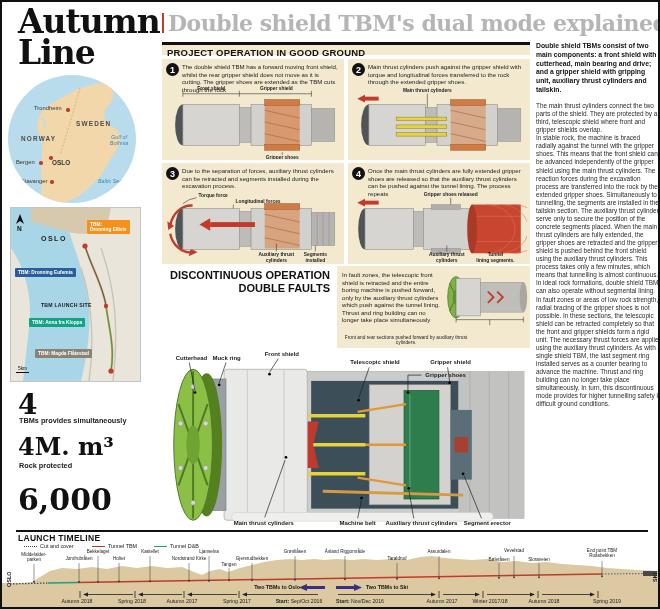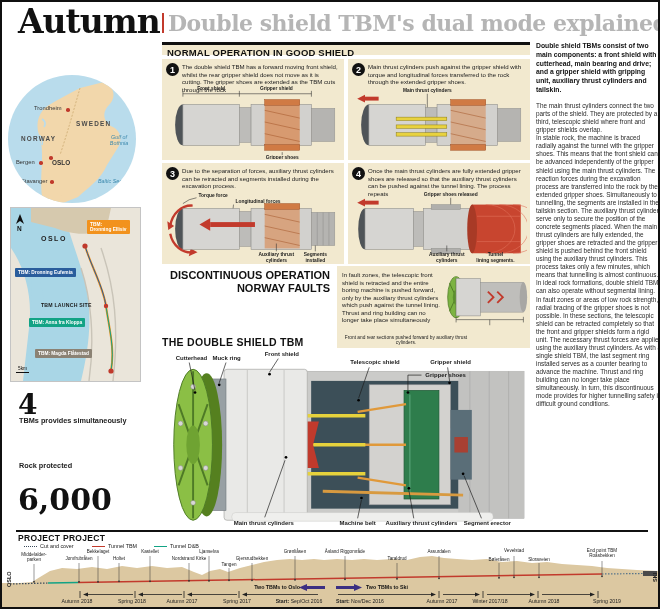--- a/index.html
+++ b/index.html
@@ -69,20 +69,21 @@
   .tbmdir{position:absolute;top:582px;font-size:5.3px;font-weight:bold;color:#111;}
   .vside{position:absolute;font-size:5.5px;font-weight:bold;color:#222;transform:rotate(-90deg);transform-origin:left top;}
 </style>
 </head>
 <body>
 
 <div class="page">
 
   <div class="abs logo">
     <div>Autumn</div>
+    <div>Line</div>
   </div>
   <div class="abs title-rule"></div>
   <div class="abs main-title">Double shield TBM's dual mode explained</div>
 
   <div class="abs omap">
     <svg width="128" height="128" viewBox="0 0 128 128">
       <path d="M35,128 C30,100 38,80 31,60 C27,48 31,36 41,30 C51,24 62,18 72,13 L96,7 C106,11 109,22 101,30 C93,38 96,48 105,52 C113,56 115,66 109,74 L99,90 C93,104 81,112 70,122 L55,128 Z" fill="#f2d7ab"></path>
       <path d="M44,120 q6,-4 10,2 q-4,6 -10,4 Z" fill="#f2d7ab"></path>
       <path d="M72,13 C66,34 60,56 52,80" stroke="#cdab72" stroke-width="0.8" fill="none" stroke-dasharray="2,1.5"></path>
       <path d="M30,60 q6,2 4,10 M34,44 q5,3 2,8" stroke="#b9dcec" stroke-width="1.6" fill="none"></path>
@@ -125,25 +126,26 @@
 Dronning Ellisiv</div>
     <div class="callout" style="left:4px;top:60px;background:#2a5d9c">TBM: Dronning Eufemia</div>
     <div class="launch" style="left:30px;top:94px">TBM LAUNCH SITE</div>
     <div class="callout" style="left:18px;top:110px;background:#12a385">TBM: Anna fra Kloppa</div>
     <div class="callout" style="left:24px;top:141px;background:#8b8274">TBM: Magda Flåtestad</div>
     <div class="scale" style="left:5px;top:158px">5km</div>
   </div>
 
   <div class="abs statv" style="top:386px;font-size:28px">4</div>
   <div class="abs statl" style="top:415px">TBMs provides simultaneously</div>
+  <div class="abs statv" style="top:430px;font-size:24px">4M. m³</div>
   <div class="abs statl" style="top:460px">Rock protected</div>
   <div class="abs statv" style="top:480px;font-size:30px">6,000</div>
 
   <div class="abs nop">
-    <div class="nop-head">NORMAL OPERATION IN GOOD SHIELD</div>
+    <div class="nop-head">PROJECT OPERATION IN GOOD GROUND</div>
 
     <div class="cell" style="left:0;top:17px">
       <div class="badge">1</div>
       <div class="steptext">The double shield TBM has a forward moving front shield, whilst the rear gripper shield does not move as it is cutting. The gripper shoes are extended as the TBM cuts through the rock</div>
       <svg width="176" height="74" viewBox="0 0 176 76">
         <line x1="16" y1="9" x2="148" y2="9" stroke="#333" stroke-width="0.6"></line>
         <line x1="16" y1="6" x2="16" y2="12" stroke="#333" stroke-width="0.6"></line>
         <line x1="74" y1="6" x2="74" y2="12" stroke="#333" stroke-width="0.6"></line>
         <line x1="148" y1="6" x2="148" y2="12" stroke="#333" stroke-width="0.6"></line>
         <text class="slbl" x="45" y="5.5" text-anchor="middle">Front shield</text>
@@ -240,21 +242,21 @@
         <line x1="127" y1="54" x2="172" y2="54" stroke="#e0705a" stroke-width="0.6"></line>
         <line x1="96" y1="58" x2="96" y2="64" stroke="#333" stroke-width="0.6"></line>
         <text class="slbl" x="96" y="69" text-anchor="middle">Auxiliary thrust</text>
         <text class="slbl" x="96" y="75" text-anchor="middle">cylinders</text>
         <text class="slbl" x="146" y="69" text-anchor="middle">Tunnel</text>
         <text class="slbl" x="146" y="75" text-anchor="middle">lining segments.</text>
       </svg>
     </div>
   </div>
 
-  <div class="abs fault-head">DISCONTINUOUS OPERATION NORWAY FAULTS</div>
+  <div class="abs fault-head">DISCONTINUOUS OPERATION DOUBLE FAULTS</div>
   <div class="abs fault-panel">
     <div class="fault-text">In fault zones, the telescopic front shield is retracted and the entire boring machine is pushed forward, only by the auxiliary thrust cylinders which push against the tunnel lining. Thrust and ring building can no longer take place simultaneously</div>
     <svg style="position:absolute;left:106px;top:4px" width="86" height="60" viewBox="0 0 92 62">
       <ellipse cx="14" cy="28" rx="9" ry="22" fill="#7cb342" stroke="#4e7a26" stroke-width="0.8"></ellipse>
       <line x1="14" y1="8" x2="14" y2="48" stroke="#4e7a26" stroke-width="1"></line>
       <line x1="7" y1="13" x2="21" y2="43" stroke="#4e7a26" stroke-width="1"></line>
       <line x1="21" y1="13" x2="7" y2="43" stroke="#4e7a26" stroke-width="1"></line>
       <ellipse cx="14" cy="28" rx="3.5" ry="8" fill="#5c8f2e"></ellipse>
       <rect x="14" y="8" width="26" height="40" fill="#d6d5d2" stroke="#8f8f8c" stroke-width="0.6"></rect>
       <rect x="40" y="12" width="46" height="32" fill="#bfbebb" stroke="#8f8f8c" stroke-width="0.5"></rect>
@@ -262,21 +264,20 @@
       <polyline points="48,22 54,28 48,34" stroke="#c23a2c" stroke-width="2" fill="none"></polyline>
       <polyline points="58,22 64,28 58,34" stroke="#c23a2c" stroke-width="2" fill="none"></polyline>
       <line x1="14" y1="52" x2="86" y2="52" stroke="#333" stroke-width="0.6"></line>
       <line x1="14" y1="49" x2="14" y2="55" stroke="#333" stroke-width="0.6"></line>
       <line x1="86" y1="49" x2="86" y2="55" stroke="#333" stroke-width="0.6"></line>
       <line x1="50" y1="52" x2="50" y2="58" stroke="#333" stroke-width="0.6"></line>
     </svg>
     <div class="fault-cap">Front and rear sections pushed forward by auxiliary thrust cylinders.</div>
   </div>
 
-  <div class="abs bigd-head">THE DOUBLE SHIELD TBM</div>
   <svg class="abs" style="left:160px;top:346px" width="368" height="180" viewBox="0 0 368 186">
     <rect x="140" y="24" width="228" height="152" fill="#cbcbc9" stroke="#a5a5a3" stroke-width="0.5"></rect>
     <rect x="300" y="24" width="68" height="152" fill="#c2c2c0"></rect>
     <line x1="312" y1="24" x2="312" y2="176" stroke="#b0b0ae" stroke-width="1"></line>
     <line x1="332" y1="24" x2="332" y2="176" stroke="#b0b0ae" stroke-width="1"></line>
     <line x1="352" y1="24" x2="352" y2="176" stroke="#b0b0ae" stroke-width="1"></line>
     <rect x="148" y="34" width="152" height="132" fill="#3c4f58"></rect>
     <line x1="210" y1="84" x2="298" y2="84" stroke="#3f7fae" stroke-width="2"></line>
     <rect x="208" y="38" width="84" height="124" fill="#d3d2cf" stroke="#98989a" stroke-width="0.6"></rect>
     <rect x="244" y="44" width="36" height="112" fill="#2e7d4c" stroke="#1e5c36" stroke-width="0.8"></rect>
@@ -341,21 +342,21 @@
     <text class="blbl" x="196" y="183" text-anchor="middle">Machine belt</text>
     <text class="blbl" x="262" y="183" text-anchor="middle">Auxiliary thrust cylinders</text>
     <text class="blbl" x="330" y="183" text-anchor="middle">Segment erector</text>
   </svg>
 
   <div class="abs sb-intro">Double shield TBMs consist of two main components: a front shield with cutterhead, main bearing and drive; and a gripper shield with gripping unit, auxiliary thrust cylinders and tailskin.</div>
   <div class="abs sb-body">The main thrust cylinders connect the two parts of the shield. They are protected by a third, telescopic shield where front and gripper shields overlap.
 In stable rock, the machine is braced radially against the tunnel with the gripper shoes. This means that the front shield can be advanced independently of the gripper shield using the main thrust cylinders. The reaction forces during the excavation process are transferred into the rock by the extended gripper shoes. Simultaneously to tunnelling, the segments are installed in the tailskin section. The auxiliary thrust cylinders serve only to secure the position of the concrete segments placed. When the main thrust cylinders are fully extended, the gripper shoes are retracted and the gripper shield is pushed behind the front shield using the auxiliary thrust cylinders. This process takes only a few minutes, which means that tunnelling is almost continuous. In ideal rock formations, double shield TBMs can also operate without segmental lining. In fault zones or areas of low rock strength, radial bracing of the gripper shoes is not possible. In these sections, the telescopic shield can be retracted completely so that the front and gripper shields form a rigid unit. The necessary thrust forces are applied using the auxiliary thrust cylinders. As with a single shield TBM, the last segment ring installed serves as a counter bearing to advance the machine. Thrust and ring building can no longer take place simultaneously. In turn, this discontinuous mode provides for higher tunnelling safety in difficult ground conditions.</div>
 
   <div class="abs tl-rule"></div>
-  <div class="abs tl-head">PROJECT PROJECT</div>
+  <div class="abs tl-head">LAUNCH TIMELINE</div>
   <div class="leg" style="left:22px">
     <span class="sw sw-dot"></span>
     <span>Cut and cover</span>
   </div>
   <div class="leg" style="left:90px">
     <span class="sw sw-red"></span>
     <span>Tunnel TBM</span>
   </div>
   <div class="leg" style="left:152px">
     <span class="sw sw-teal"></span>

